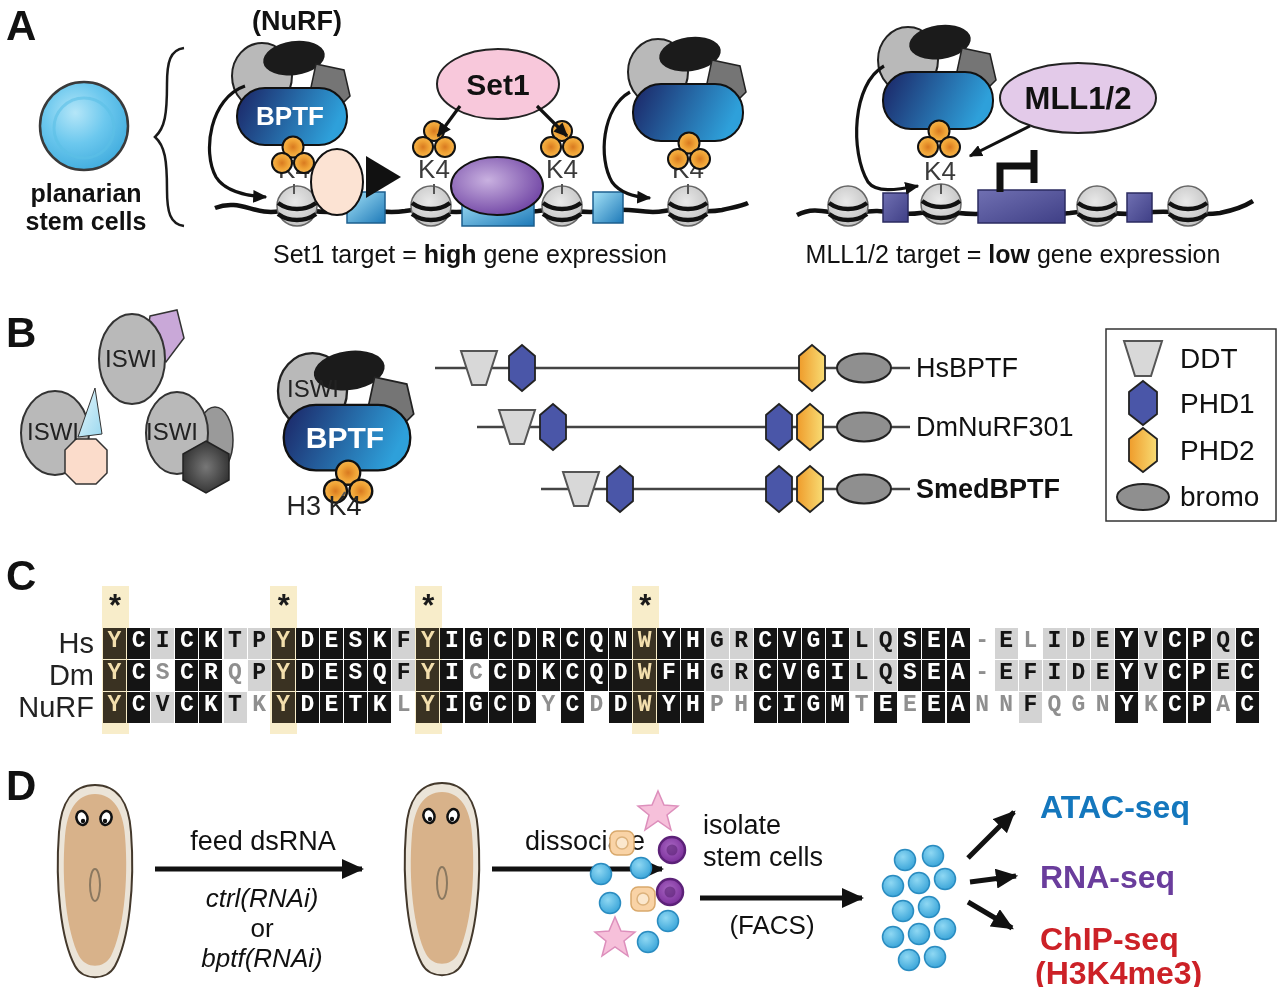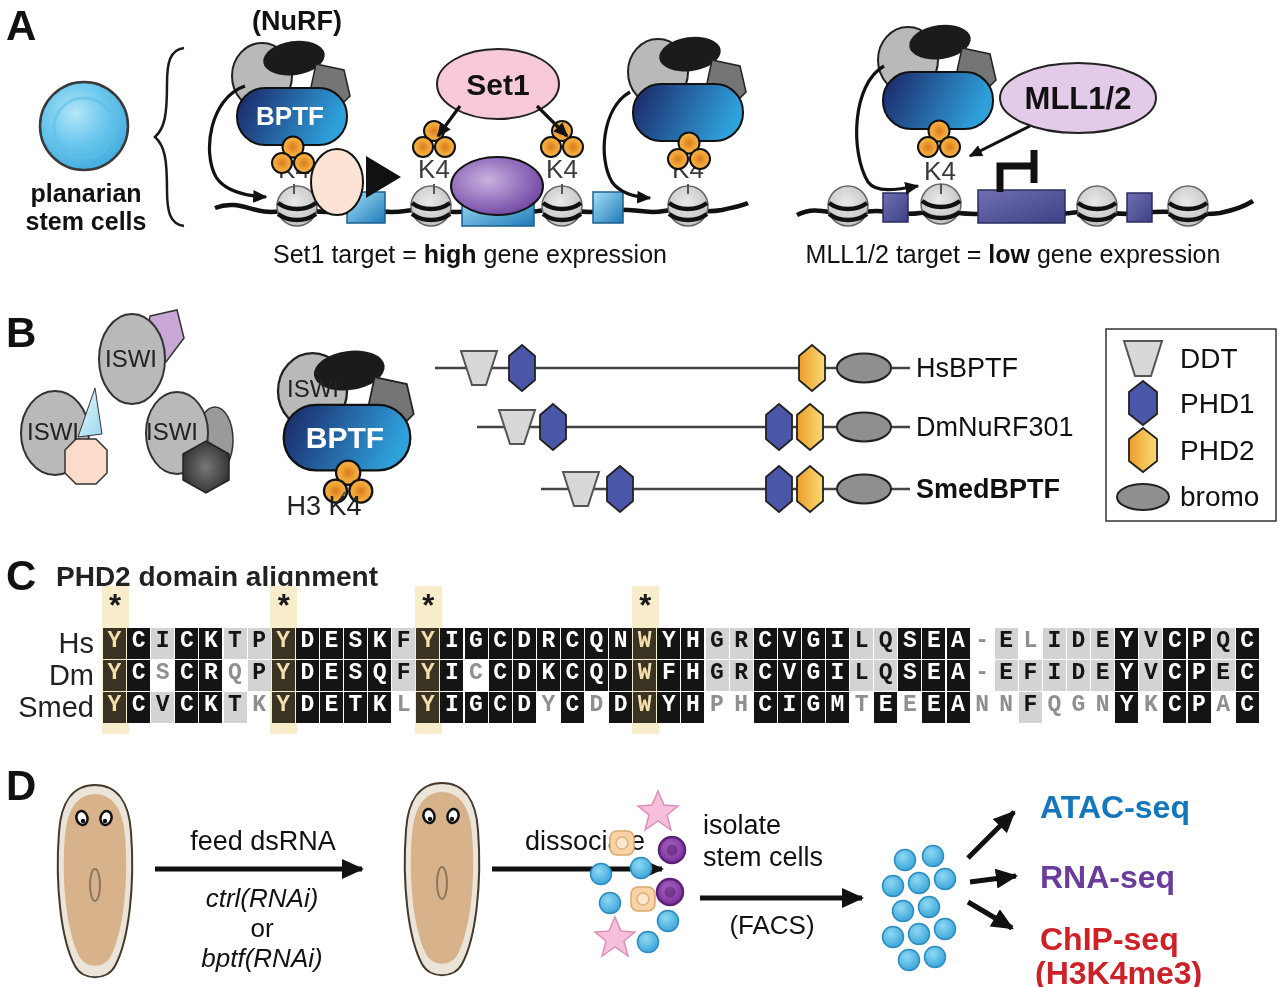--- a/index.html
+++ b/index.html
@@ -313,24 +313,23 @@
 
     <text x="1040" y="818" class="t-bold" font-size="32" fill="#1477bd">ATAC-seq</text>
     <text x="1040" y="888" class="t-bold" font-size="32" fill="#6a3d9c">RNA-seq</text>
     <text x="1040" y="950" class="t-bold" font-size="32" fill="#cc2127">ChIP-seq</text>
     <text x="1035" y="984" class="t-bold" font-size="32" fill="#cc2127">(H3K4me3)</text>
   </g>
 </svg>
 
 <div id="alignment">
   <div class="panel-letter" style="left:6px;top:552px;">C</div>
-  <div class="c-title">PHD2 domain alignment</div>
   <div class="rowlab" style="top:628px;">Hs</div>
   <div class="rowlab" style="top:660px;">Dm</div>
-  <div class="rowlab" style="top:692px;">Smed</div>
+  <div class="rowlab" style="top:692px;">NuRF</div>
   <div id="align-grid">
         <div class="band" style="left: 101.5px; top: 586px; width: 27px; height: 148px;"></div>
         <div class="ast" style="left: 101.5px; top: 588px;">*</div>
         <div class="band" style="left: 270.2px; top: 586px; width: 27px; height: 148px;"></div>
         <div class="ast" style="left: 270.2px; top: 588px;">*</div>
         <div class="band" style="left: 414.8px; top: 586px; width: 27px; height: 148px;"></div>
         <div class="ast" style="left: 414.8px; top: 588px;">*</div>
         <div class="band" style="left: 631.7px; top: 586px; width: 27px; height: 148px;"></div>
         <div class="ast" style="left: 631.7px; top: 588px;">*</div>
         <div class="cell sh" style="left: 103px; top: 628px;">Y</div>

